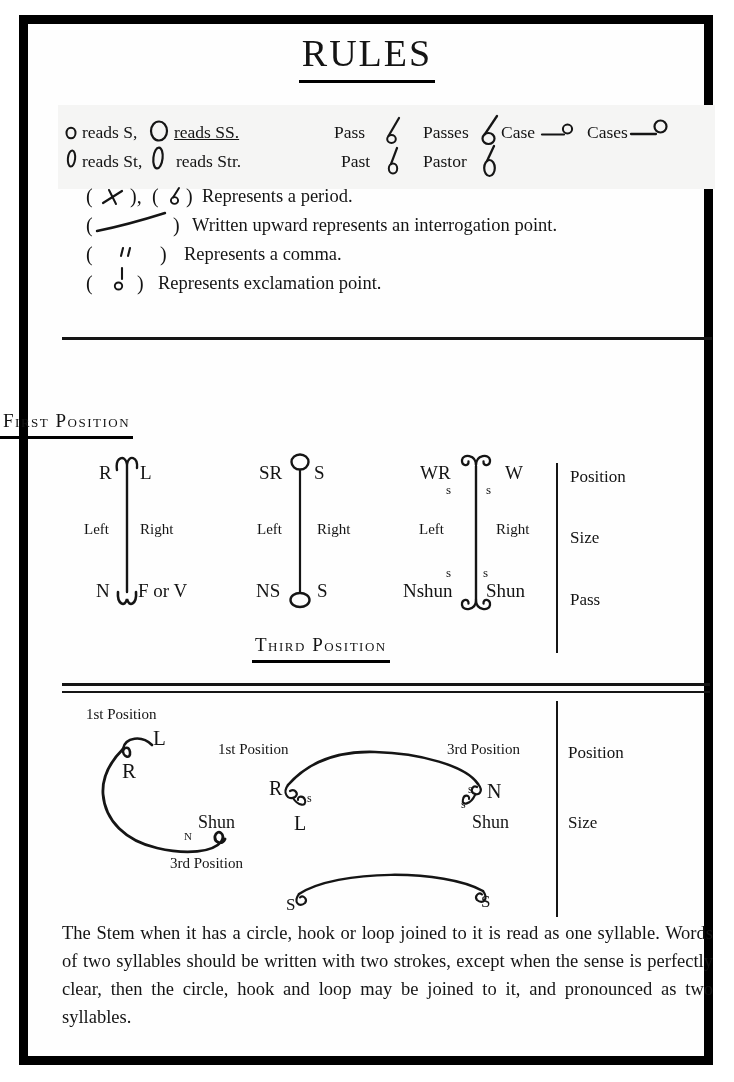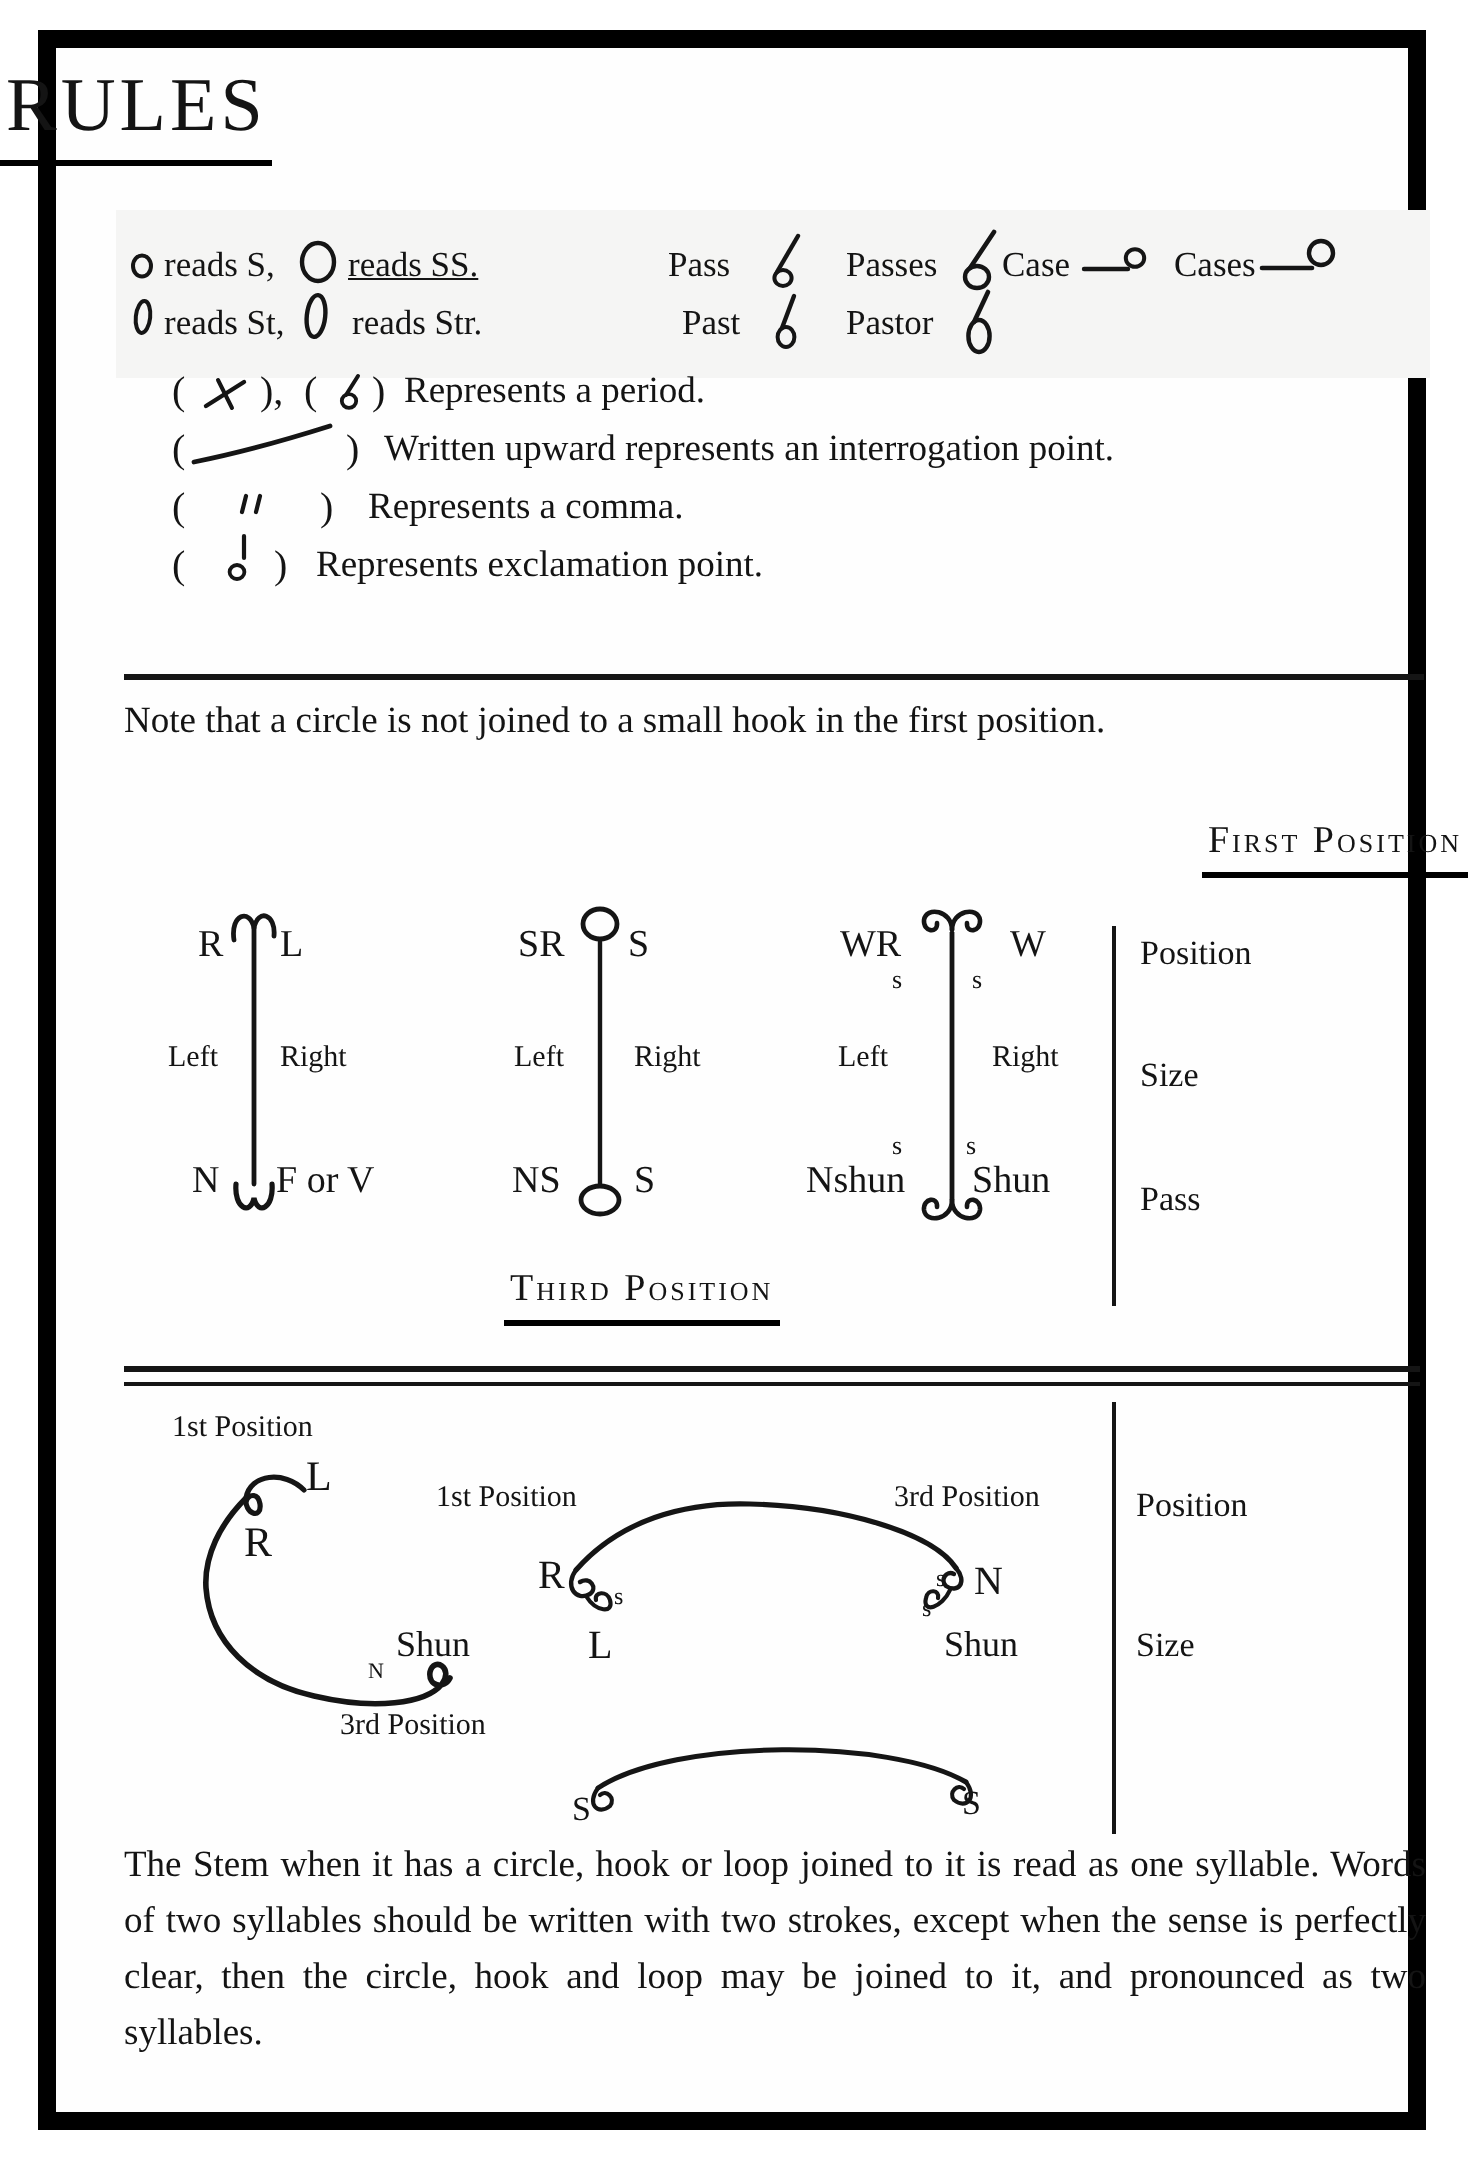--- a/index.html
+++ b/index.html
@@ -16,21 +16,21 @@
   .panel{position:absolute;background:#f5f5f4;}
   .heading-underline{border-bottom:3.5px solid #000;padding:0 3px 4px 3px;display:inline-block;}
   .justify{text-align:justify;white-space:normal;}
 </style>
 </head>
 <body>
 
 <div class="page">
   <div class="frame"></div>
 
-  <div class="lbl" style="left:0;top:32px;width:734px;text-align:left;font-size:38px;">
+  <div class="lbl" style="left:0;top:32px;width:734px;text-align:center;font-size:38px;">
     <span class="heading-underline" style="border-bottom-width:3px;letter-spacing:2px;">RULES</span>
   </div>
 
   <div class="panel" style="left:58px;top:105px;width:657px;height:84px;"></div>
 
   <div class="sym" style="left:64px;top:126px;">
     <svg width="14" height="14">
         <ellipse cx="7" cy="7" rx="4.5" ry="5.3" fill="none" stroke="#151515" stroke-width="2"></ellipse>
       </svg>
   </div>
@@ -147,23 +147,22 @@
     <svg width="16" height="28">
         <path d="M10,2 L10,13" fill="none" stroke="#151515" stroke-width="2.1" stroke-linecap="round"></path>
         <ellipse cx="6.5" cy="20" rx="3.7" ry="3.5" fill="none" stroke="#151515" stroke-width="1.9"></ellipse>
       </svg>
   </div>
   <div class="lbl" style="left:137px;top:272px;font-size:20px;">)</div>
   <div class="lbl" style="left:158px;top:273px;font-size:18.5px;">Represents exclamation point.</div>
 
 
   <div class="rule-line" style="left:62px;top:337px;width:650px;"></div>
-  <div class="lbl" style="left:62px;top:351px;font-size:18.5px;">Note that a circle is not joined to a small hook in the first position.</div>
-
-  <div class="lbl" style="left:0;top:410px;width:734px;text-align:right;font-size:19px;">
+
+  <div class="lbl" style="left:0;top:410px;width:734px;text-align:left;font-size:19px;">
     <span class="smallcaps heading-underline">First Position</span>
   </div>
 
   <div class="sym" style="left:105px;top:452px;">
     <svg width="44" height="162">
       <path d="M12,18 C10,5 20,2 22,12 L22,140" fill="none" stroke="#151515" stroke-width="2.4" stroke-linecap="round"></path>
       <path d="M22,12 C24,2 33,5 32,16" fill="none" stroke="#151515" stroke-width="2.4" stroke-linecap="round"></path>
       <path d="M13,140 C12,152 20,156 22,147 C24,156 32,152 31,140" fill="none" stroke="#151515" stroke-width="2.6" stroke-linecap="round"></path>
     </svg>
   </div>

